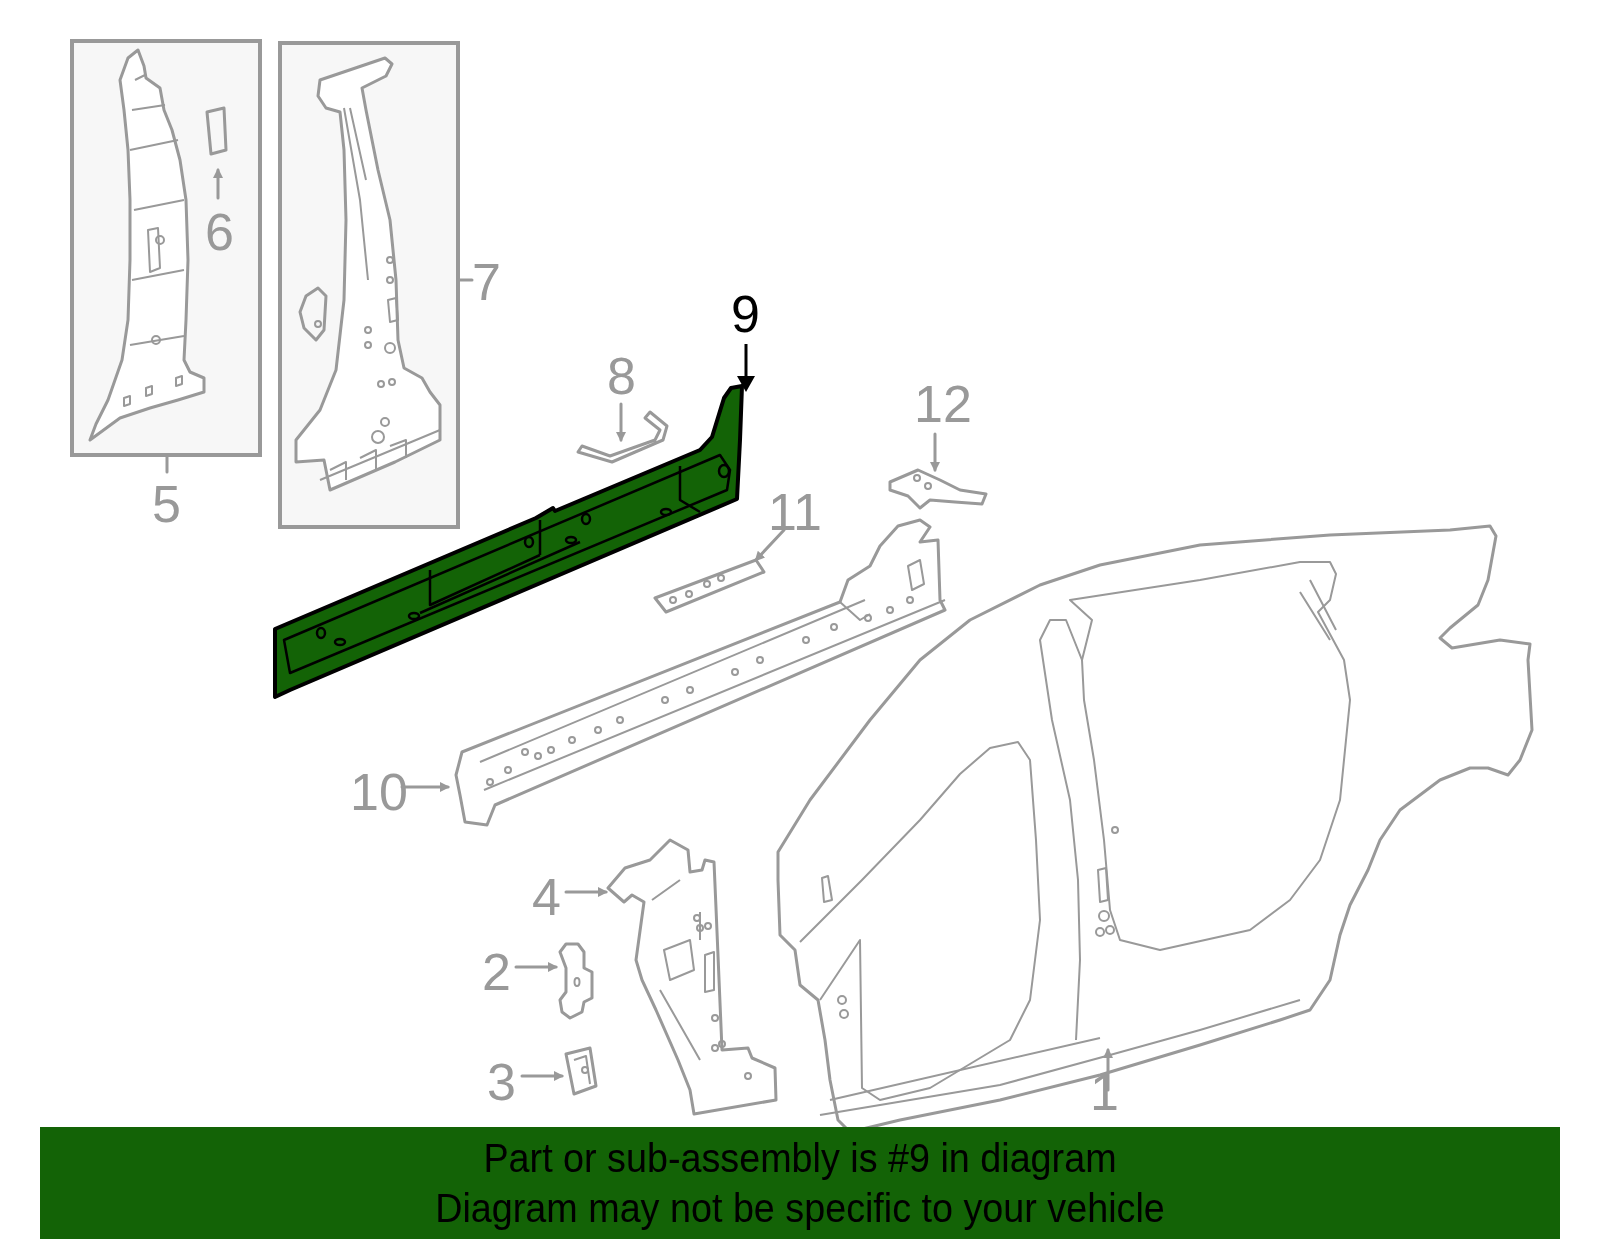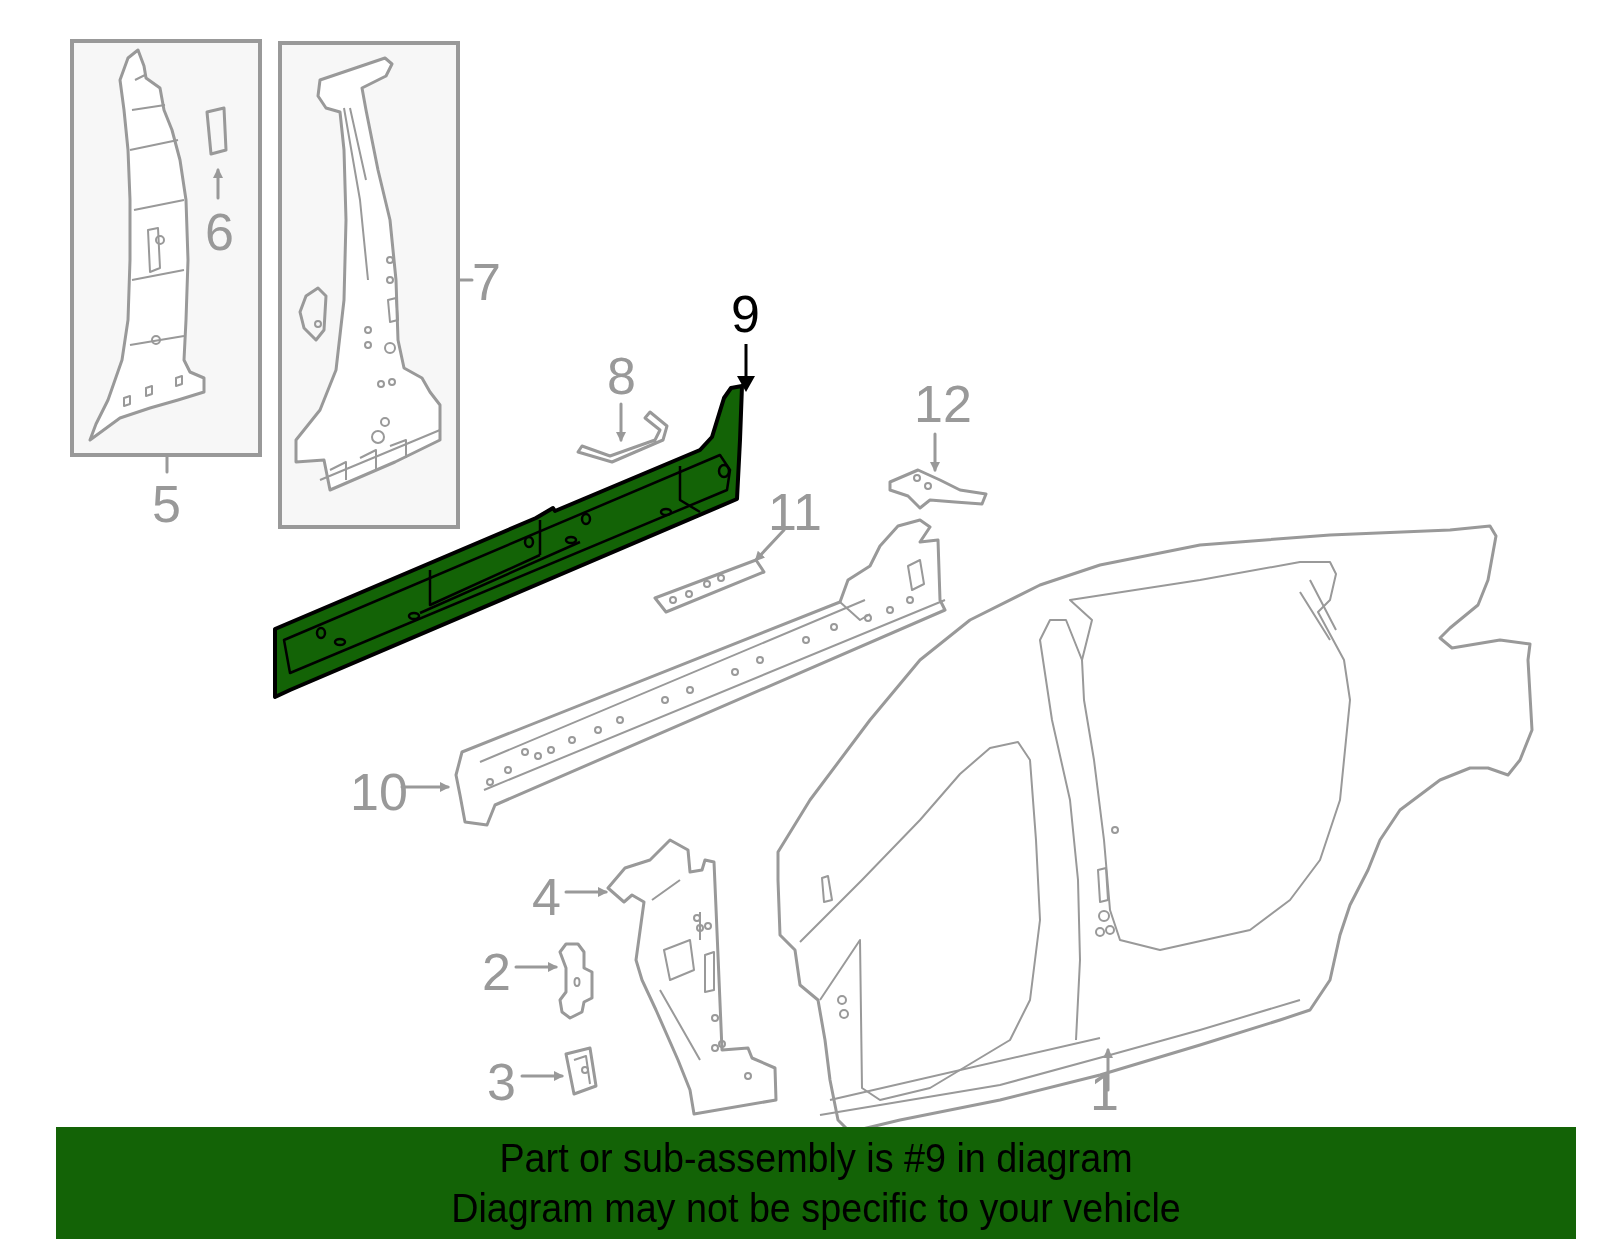--- a/index.html
+++ b/index.html
@@ -7,21 +7,21 @@
          font-family: "Liberation Sans", sans-serif; }
   #diagram { position: absolute; left: 0; top: 0; width: 1600px; height: 1249px; }
   .ln { fill: none; stroke: #999999; stroke-width: 3; stroke-linejoin: round; stroke-linecap: round; }
   .ln2 { fill: none; stroke: #999999; stroke-width: 2; stroke-linejoin: round; }
   .fillw { fill: #ffffff; stroke: #999999; stroke-width: 3; stroke-linejoin: round; }
   .boxbg { fill: #f7f7f7; stroke: #999999; stroke-width: 4; }
   .hl { fill: #136306; stroke: #000000; stroke-width: 4; stroke-linejoin: round; }
   .hlin { fill: none; stroke: #000000; stroke-width: 2.5; stroke-linejoin: round; }
   .callout { font-family: "Liberation Sans", sans-serif; font-size: 52px; fill: #999999; }
   .callout-hl { font-family: "Liberation Sans", sans-serif; font-size: 52px; fill: #000000; }
-  #banner { position: absolute; left: 56px; top: 1127px; width: 1520px; height: 112px;
+  #banner { position: absolute; left: 40px; top: 1127px; width: 1520px; height: 112px;
             background: #136306; color: #000000; text-align: center;
             font-family: "Liberation Sans", sans-serif; font-size: 41px; line-height: 50px;
             padding-top: 6px; box-sizing: border-box; }
   #banner div { transform: scaleX(0.92); }
 </style>
 </head>
 <body>
 
 <svg id="diagram" viewBox="0 0 1600 1249" xmlns="http://www.w3.org/2000/svg">
   <defs>

